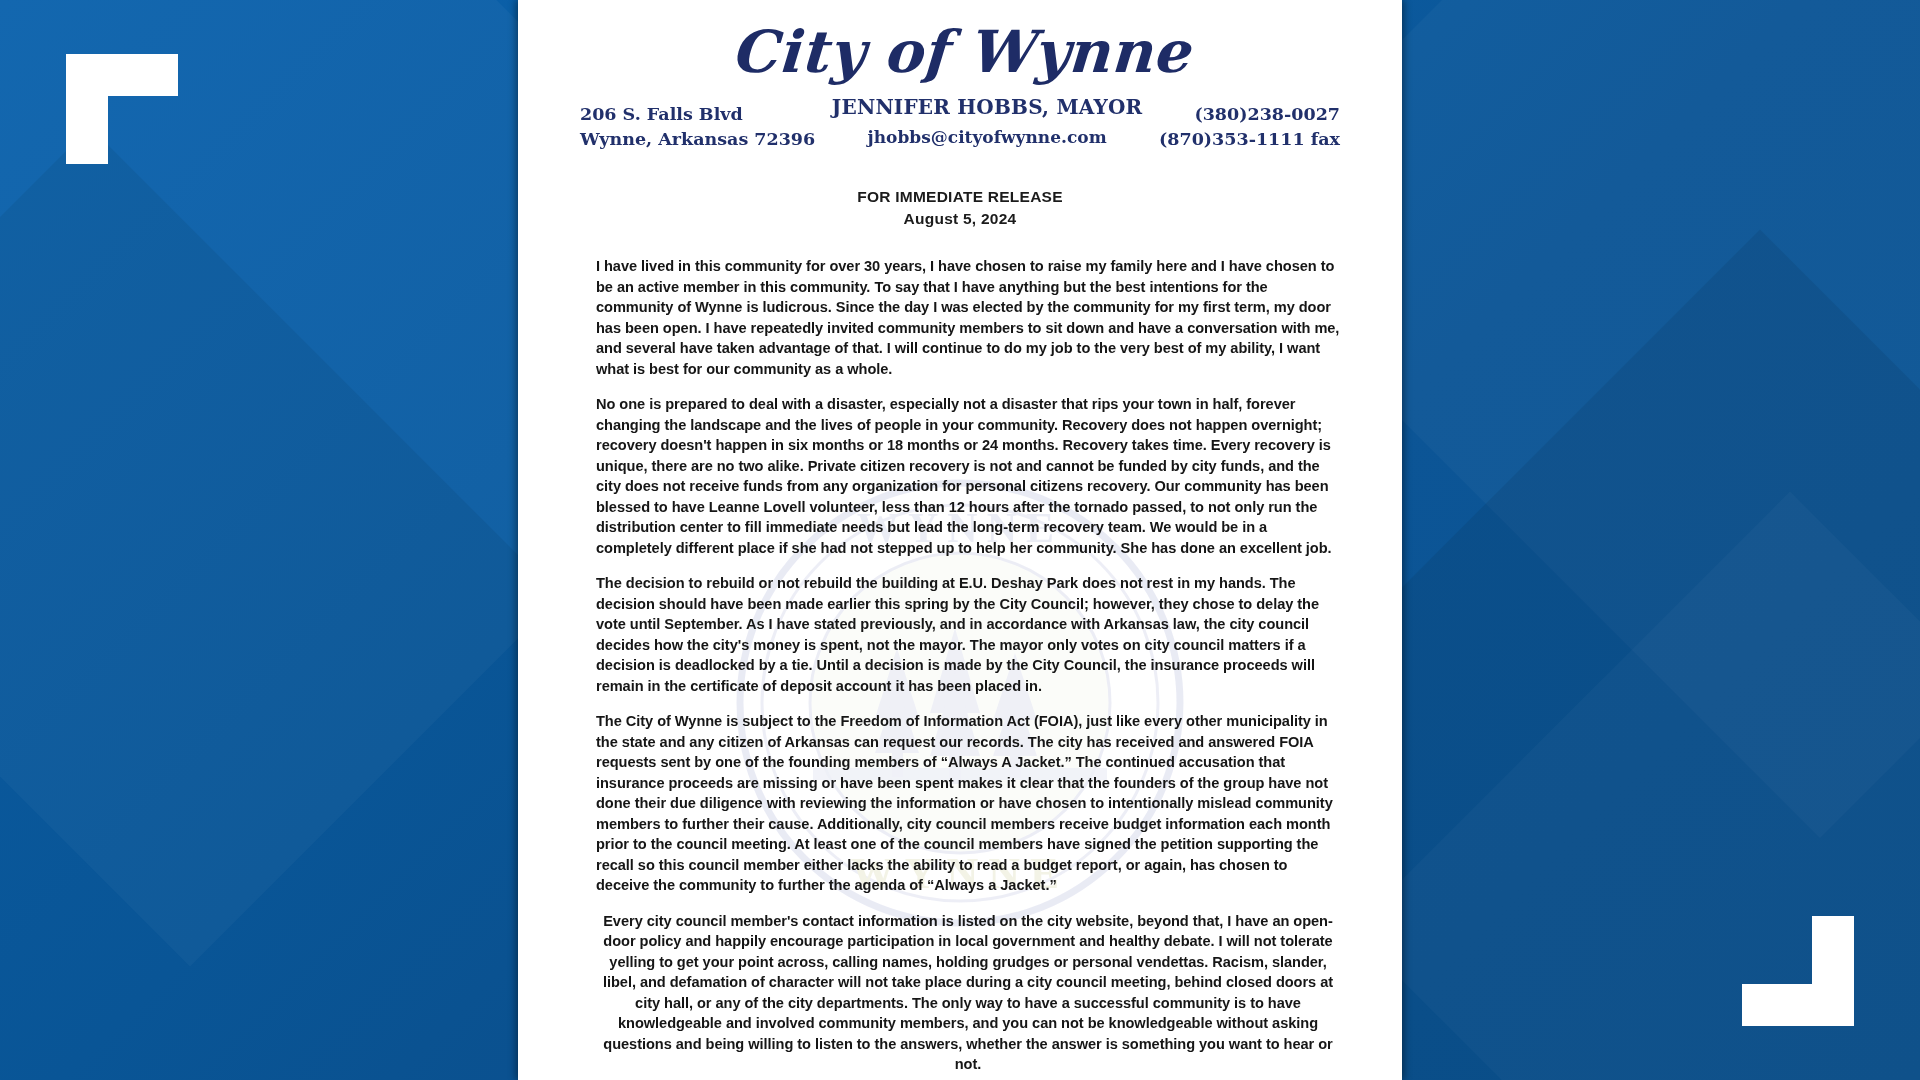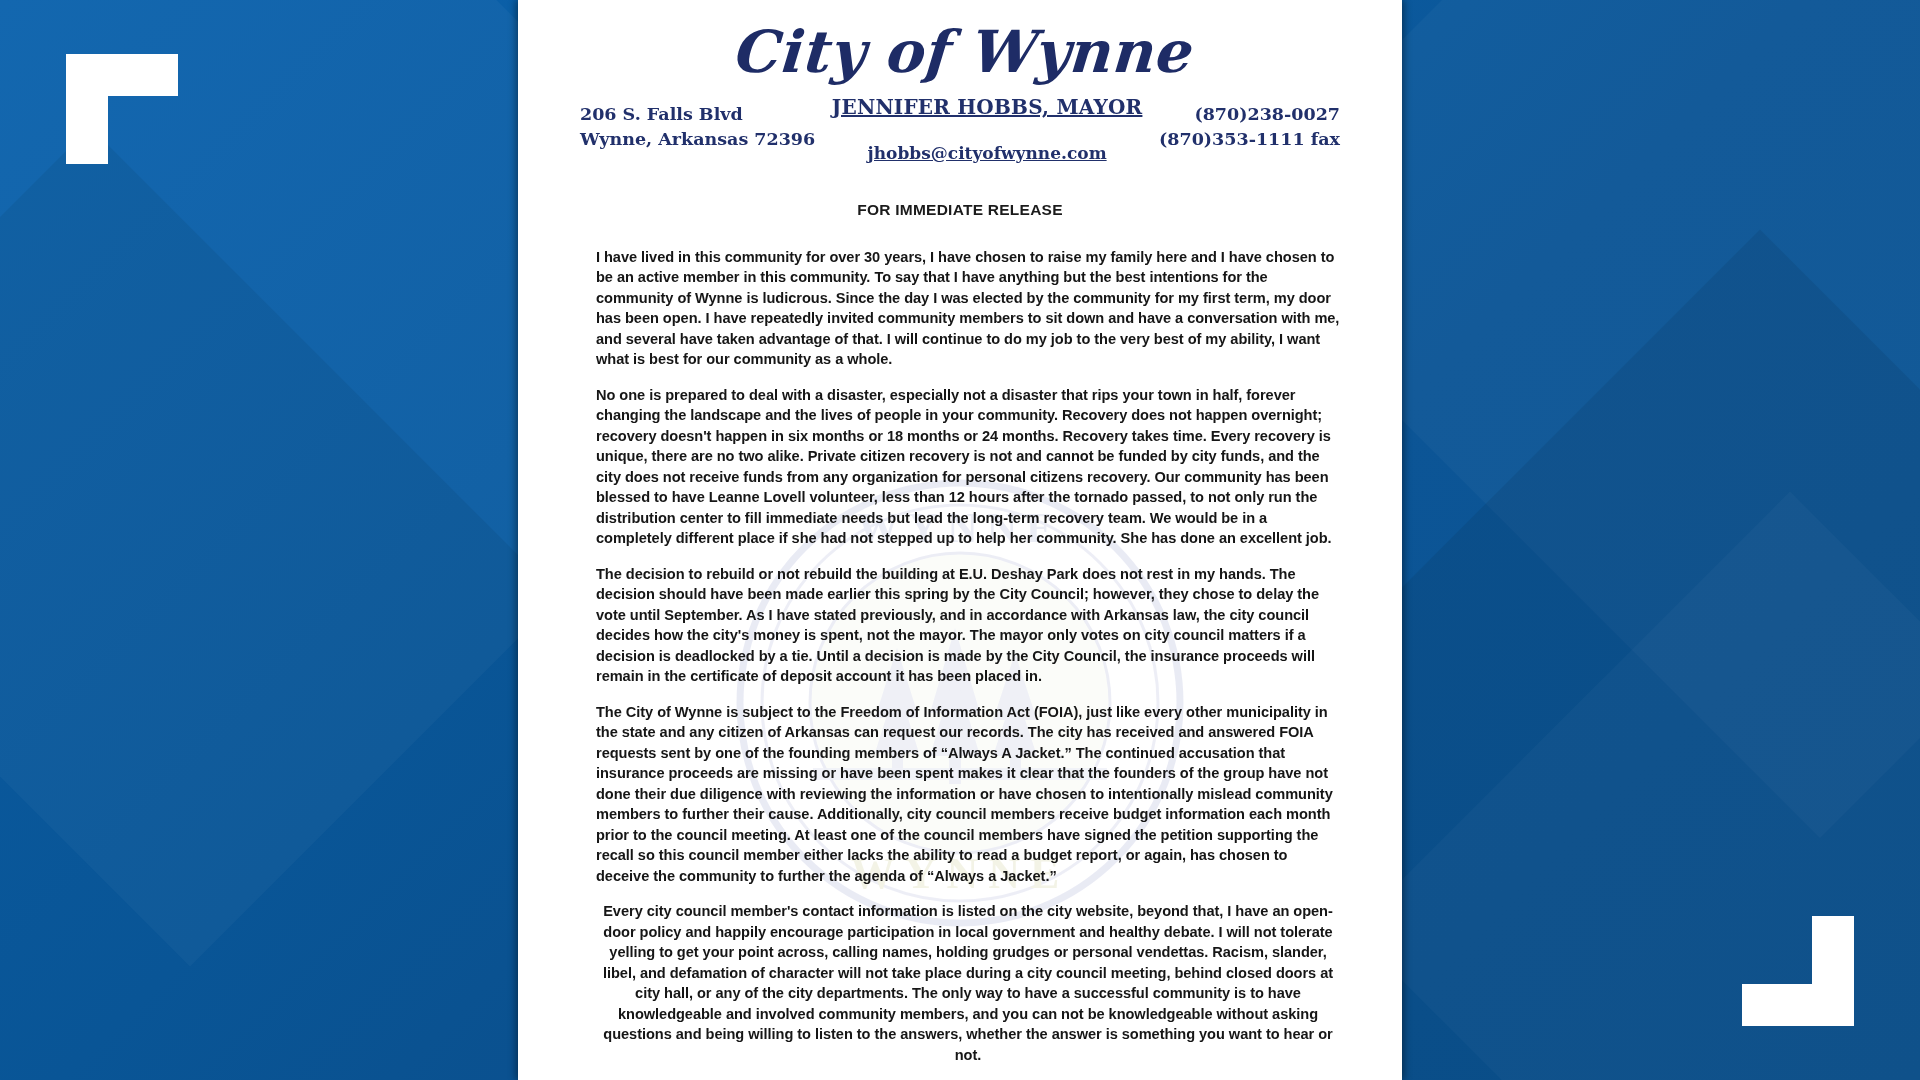--- a/index.html
+++ b/index.html
@@ -136,29 +136,29 @@
     display: flex;
     align-items: flex-start;
     justify-content: flex-end;
     margin-top: 10px;
     font-family: "DejaVu Serif", "Liberation Serif", serif;
     font-weight: 700;
     color: #21306b;
   }
   .contact-col { font-size: 17.5px; line-height: 1.42; white-space: nowrap; }
   .contact-col.left  { text-align: left;  padding-top: 9px; }
-  .contact-col.center{ text-align: center; flex: 1; text-decoration: underline; }
+  .contact-col.center{ text-align: center; flex: 1; }
   .contact-col.right { text-align: right; padding-top: 9px; }
   .mayor-name {
     font-size: 20px;
     letter-spacing: 0.2px;
   }
   .mayor-email {
     font-size: 17px;
-    margin-top: 19px;
+    margin-top: 3px;
   }
 
   
   .release {
     text-align: center;
     margin-top: 34px;
     color: #1b1b1b;
     font-weight: 700;
     font-size: 15.5px;
     line-height: 1.42;
@@ -233,28 +233,29 @@
             <div>206 S. Falls Blvd</div>
             <div>Wynne, Arkansas 72396</div>
           </div>
 
           <div class="contact-col center">
             <div class="mayor-name">JENNIFER HOBBS, MAYOR</div>
             <div class="mayor-email">jhobbs@cityofwynne.com</div>
           </div>
 
           <div class="contact-col right">
-            <div>(870)238-0027</div>
+            <div>(380)238-0027</div>
             <div>(870)353-1111 fax</div>
           </div>
         </div>
       </div>
 
       <div class="release">
         <div>FOR IMMEDIATE RELEASE</div>
+        <div>August 5, 2024</div>
       </div>
 
       <div class="body-copy">
         <p>I have lived in this community for over 30 years, I have chosen to raise my family here and I have chosen to be an active member in this community.  To say that I have anything but the best intentions for the community of Wynne is ludicrous.  Since the day I was elected by the community for my first term, my door has been open.  I have repeatedly invited community members to sit down and have a conversation with me, and several have taken advantage of that.   I will continue to do my job to the very best of my ability, I want what is best for our community as a whole.</p>
         <p>No one is prepared to deal with a disaster, especially not a disaster that rips your town in half, forever changing the landscape and the lives of people in your community.  Recovery does not happen overnight; recovery doesn't happen in six months or 18 months or 24 months.  Recovery takes time.  Every recovery is unique, there are no two alike.  Private citizen recovery is not and cannot be funded by city funds, and the city does not receive funds from any organization for personal citizens recovery.  Our community has been blessed to have Leanne Lovell volunteer, less than 12 hours after the tornado passed, to not only run the distribution center to fill immediate needs but lead the long-term recovery team.  We would be in a completely different place if she had not stepped up to help her community.  She has done an excellent job.</p>
         <p>The decision to rebuild or not rebuild the building at E.U. Deshay Park does not rest in my hands.  The decision should have been made earlier this spring by the City Council; however, they chose to delay the vote until September.  As I have stated previously, and in accordance with Arkansas law, the city council decides how the city's money is spent, not the mayor.  The mayor only votes on city council matters if a decision is deadlocked by a tie.  Until a decision is made by the City Council, the insurance proceeds will remain in the certificate of deposit account it has been placed in.</p>
         <p>The City of Wynne is subject to the Freedom of Information Act (FOIA), just like every other municipality in the state and any citizen of Arkansas can request our records.  The city has received and answered FOIA requests sent by one of the founding members of “Always A Jacket.”  The continued accusation that insurance proceeds are missing or have been spent makes it clear that the founders of the group have not done their due diligence with reviewing the information or have chosen to intentionally mislead community members to further their cause.  Additionally, city council members receive budget information each month prior to the council meeting.  At least one of the council members have signed the petition supporting the recall so this council member either lacks the ability to read a budget report, or again, has chosen to deceive the community to further the agenda of “Always a Jacket.”</p>
         <p>Every city council member's contact information is listed on the city website, beyond that, I have an open-door policy and happily encourage participation in local government and healthy debate.  I will not tolerate yelling to get your point across, calling names, holding grudges or personal vendettas.  Racism, slander, libel, and defamation of character will not take place during a city council meeting, behind closed doors at city hall, or any of the city departments.  The only way to have a successful community is to have knowledgeable and involved community members, and you can not be knowledgeable without asking questions and being willing to listen to the answers, whether the answer is something you want to hear or not.</p>
       </div>
 

